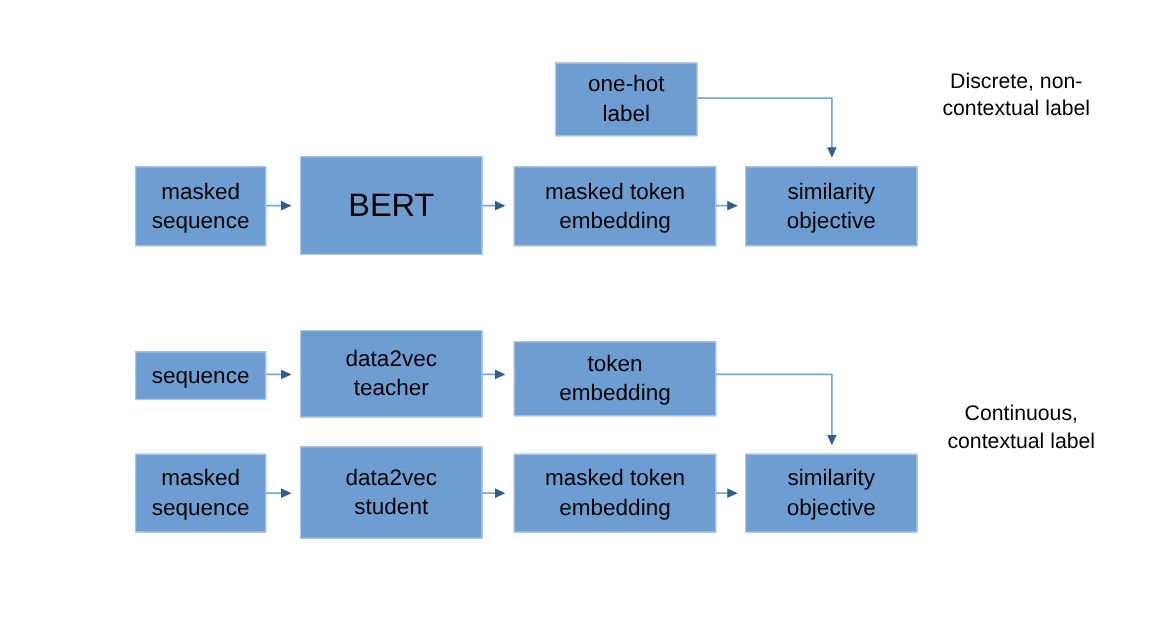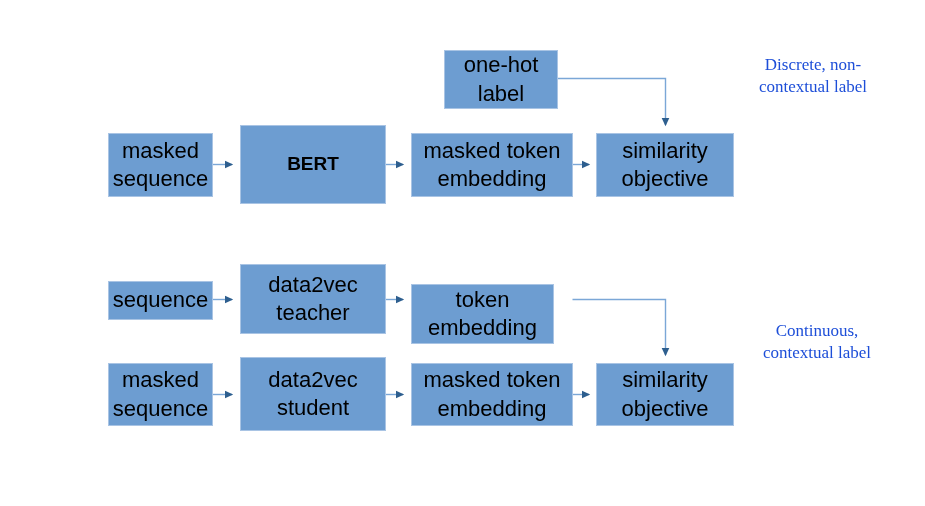--- a/index.html
+++ b/index.html
@@ -20,34 +20,34 @@
   .node {
     position: absolute;
     box-sizing: border-box;
     background: #6d9dd1;
     border: 1px solid #a9c4e4;
     display: flex;
     align-items: center;
     justify-content: center;
     text-align: center;
     color: #000000;
-    font-size: 22px;
+    font-size: 18px;
     line-height: 1.28;
     font-family: "Liberation Sans", sans-serif;
     white-space: pre-line;
     padding: 2px 4px;
   }
-  .node.big { font-size: 19px; font-weight: bold; }
+  .node.big { font-size: 26px; }
   .annot {
     position: absolute;
     text-align: center;
-    color: #1d4ed8;
+    color: #000000;
     font-size: 17px;
     line-height: 1.3;
-    font-family: Liberation Serif, serif;
+    font-family: Liberation Sans, sans-serif;
     white-space: pre-line;
   }
   #wires {
     position: absolute;
     left: 0;
     top: 0;
     width: 925px;
     height: 506px;
     pointer-events: none;
   }
@@ -101,21 +101,21 @@
 label</div>
 
   <div class="annot" style="left:710px; top:54px; width:206px;">Discrete, non-
 contextual label</div>
 
   <div class="node" style="left:108px; top:281px; width:105px; height:39px;">sequence</div>
 
   <div class="node" style="left:240px; top:264px; width:146px; height:70px;">data2vec
 teacher</div>
 
-  <div class="node" style="left:411px; top:284px; width:143px; height:60px;">token
+  <div class="node" style="left:411px; top:273px; width:162px; height:60px;">token
 embedding</div>
 
   <div class="node" style="left:108px; top:363px; width:105px; height:63px;">masked
 sequence</div>
 
   <div class="node" style="left:240px; top:357px; width:146px; height:74px;">data2vec
 student</div>
 
   <div class="node" style="left:411px; top:363px; width:162px; height:63px;">masked token
 embedding</div>

